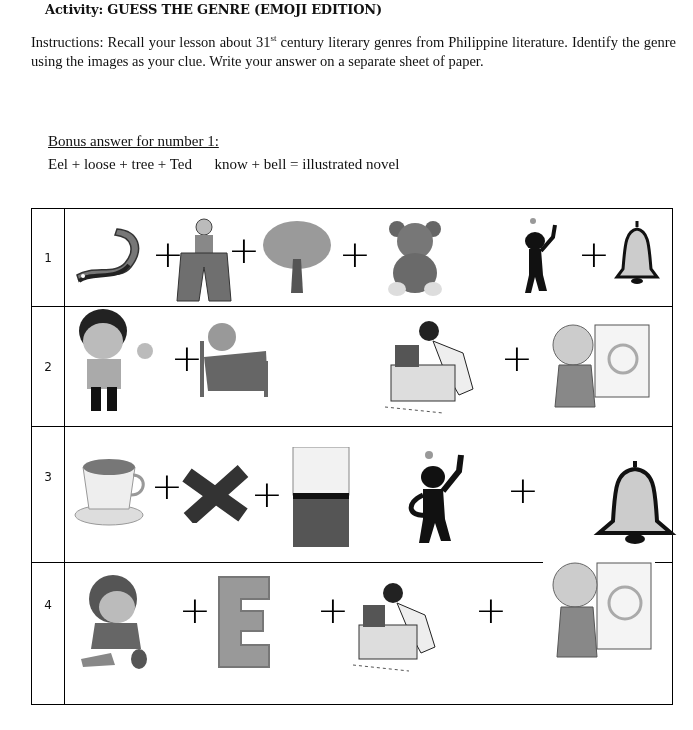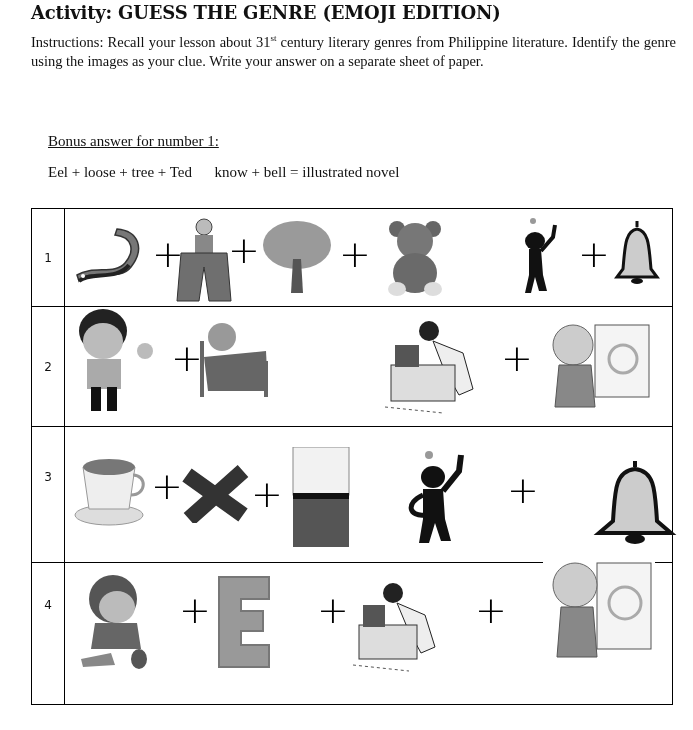--- a/index.html
+++ b/index.html
@@ -1,25 +1,25 @@
 <!DOCTYPE html>
 <html><head>
 <meta charset="utf-8">
 <style>
   html, body { margin:0; padding:0; background:#ffffff; }
   body { width:693px; height:730px; position:relative; overflow:hidden;
          font-family:"DejaVu Serif", "Liberation Serif", serif; color:#111; }
-  .title { position:absolute; left:31px; top:2px; font-size:18px; font-weight:bold;
+  .title { position:absolute; left:45px; top:2px; font-size:13px; font-weight:bold;
            font-family:"DejaVu Serif", serif; letter-spacing:-0.2px; }
   .instructions { position:absolute; left:31px; top:33px; width:645px; font-size:14.5px;
                   line-height:19px; text-align:justify; font-family:"Liberation Serif", serif; }
   .instructions sup { font-size:9px; vertical-align:6px; line-height:0;margin-top:12px; }
   .bonus-label { position:absolute; left:48px; top:133px; font-size:15px; text-decoration:underline;
                  font-family:"Liberation Serif", serif; }
-  .bonus-answer { position:absolute; left:48px; top:164px; font-size:15px; font-family:"Liberation Serif", serif;
+  .bonus-answer { position:absolute; left:48px; top:156px; font-size:15px; font-family:"Liberation Serif", serif;
                   white-space:pre; }
   .grid { position:absolute; left:31px; top:208px; width:642px; height:497px;
           border:1.5px solid #000; box-sizing:border-box; }
   .row { position:absolute; left:0; width:100%; }
   .row .num { position:absolute; left:0; width:32px; top:0; height:100%;
               display:flex; align-items:center; justify-content:center;
               font-family:"DejaVu Sans", sans-serif; font-size:12px; }
   .row .cells { position:absolute; left:32px; right:0; top:0; height:100%; border-left:1.5px solid #000; }
   .divider { position:absolute; left:0; width:100%; height:0; border-top:1.5px solid #000; }
   .pic { position:absolute; display:flex; align-items:center; justify-content:center; }

